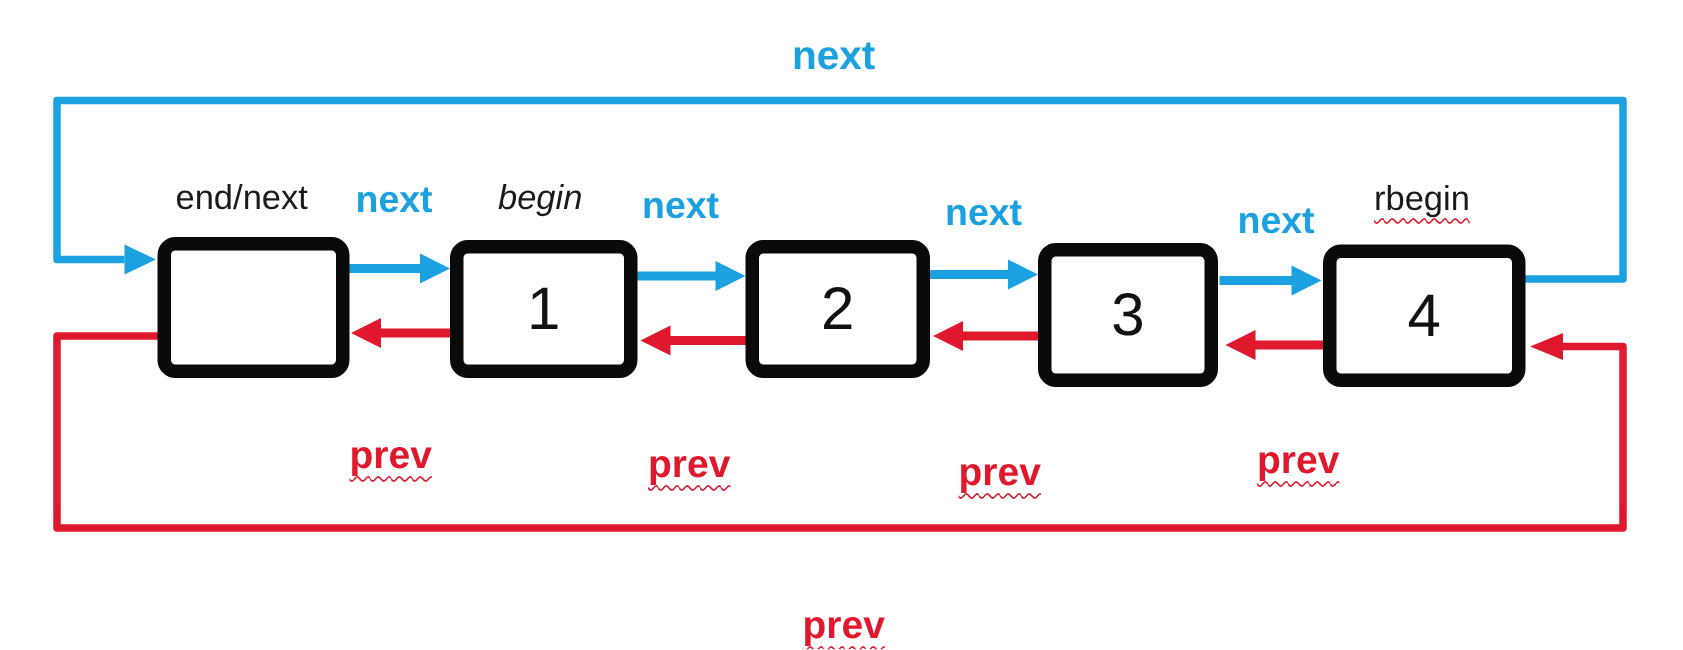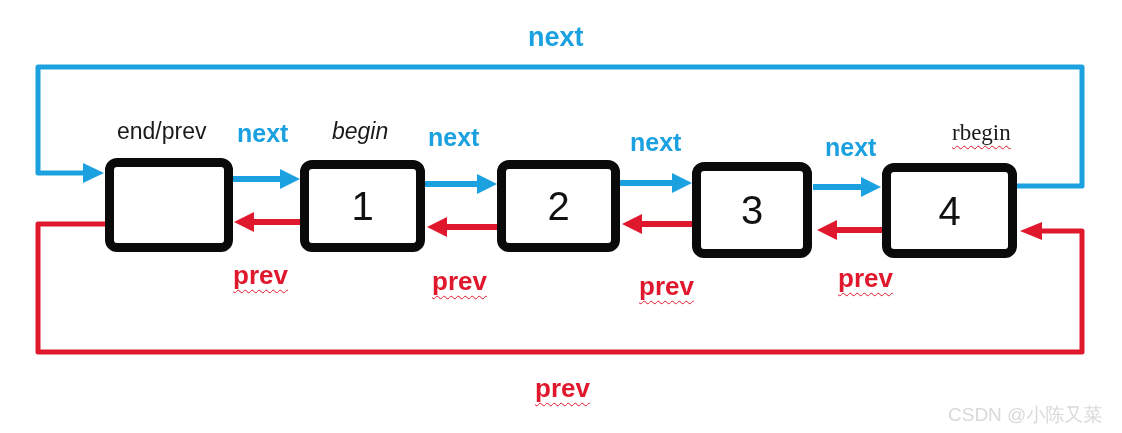--- a/index.html
+++ b/index.html
@@ -62,20 +62,21 @@
   }
   .lbl-next-big {
     color: var(--next-color);
     font-size: 27px;
     font-weight: 700;
   }
   .lbl-prev {
     color: var(--prev-color);
     font-size: 26px;
     font-weight: 700;
+    margin-top: 28px;
   }
   .squiggle {
     text-decoration-line: underline;
     text-decoration-style: wavy;
     text-decoration-color: var(--prev-color);
     text-decoration-thickness: 1px;
     text-underline-offset: 5px;
   }
   .lbl-caption {
     color: #222222;
@@ -153,42 +154,41 @@
   </div>
 
   <div class="node-box" style="left:692px; top:162px; width:120px; height:96px;">
     <span class="node-value">3</span>
   </div>
 
   <div class="node-box" style="left:882px; top:163px; width:135px; height:95px;">
     <span class="node-value">4</span>
   </div>
 
-  <span class="lbl lbl-black" style="left:117px; top:119px;">end/prev</span>
+  <span class="lbl lbl-black" style="left:117px; top:119px;">end/next</span>
 
   <span class="lbl lbl-next" style="left:237px; top:120px;">next</span>
 
   <span class="lbl lbl-black" style="left:332px; top:119px;font-style:italic;">begin</span>
 
   <span class="lbl lbl-next" style="left:428px; top:124px;">next</span>
 
   <span class="lbl lbl-next" style="left:630px; top:129px;">next</span>
 
   <span class="lbl lbl-next" style="left:825px; top:134px;">next</span>
 
-  <span class="lbl lbl-black squiggle" style="left:952px; top:120px;font-family:Liberation Serif, serif;">rbegin</span>
+  <span class="lbl lbl-black squiggle" style="left:916px; top:120px;">rbegin</span>
 
   <span class="lbl lbl-next-big" style="left:528px; top:23px;">next</span>
 
   <span class="lbl lbl-prev squiggle" style="left:233px; top:261px;">prev</span>
 
   <span class="lbl lbl-prev squiggle" style="left:432px; top:267px;">prev</span>
 
   <span class="lbl lbl-prev squiggle" style="left:639px; top:272px;">prev</span>
 
   <span class="lbl lbl-prev squiggle" style="left:838px; top:264px;">prev</span>
 
   <span class="lbl lbl-prev squiggle" style="left:535px; top:374px;">prev</span>
 
 
-  <span class="watermark" style="left:948px; top:402px;">CSDN @小陈又菜</span>
 
 </div>
 
 </body></html>

